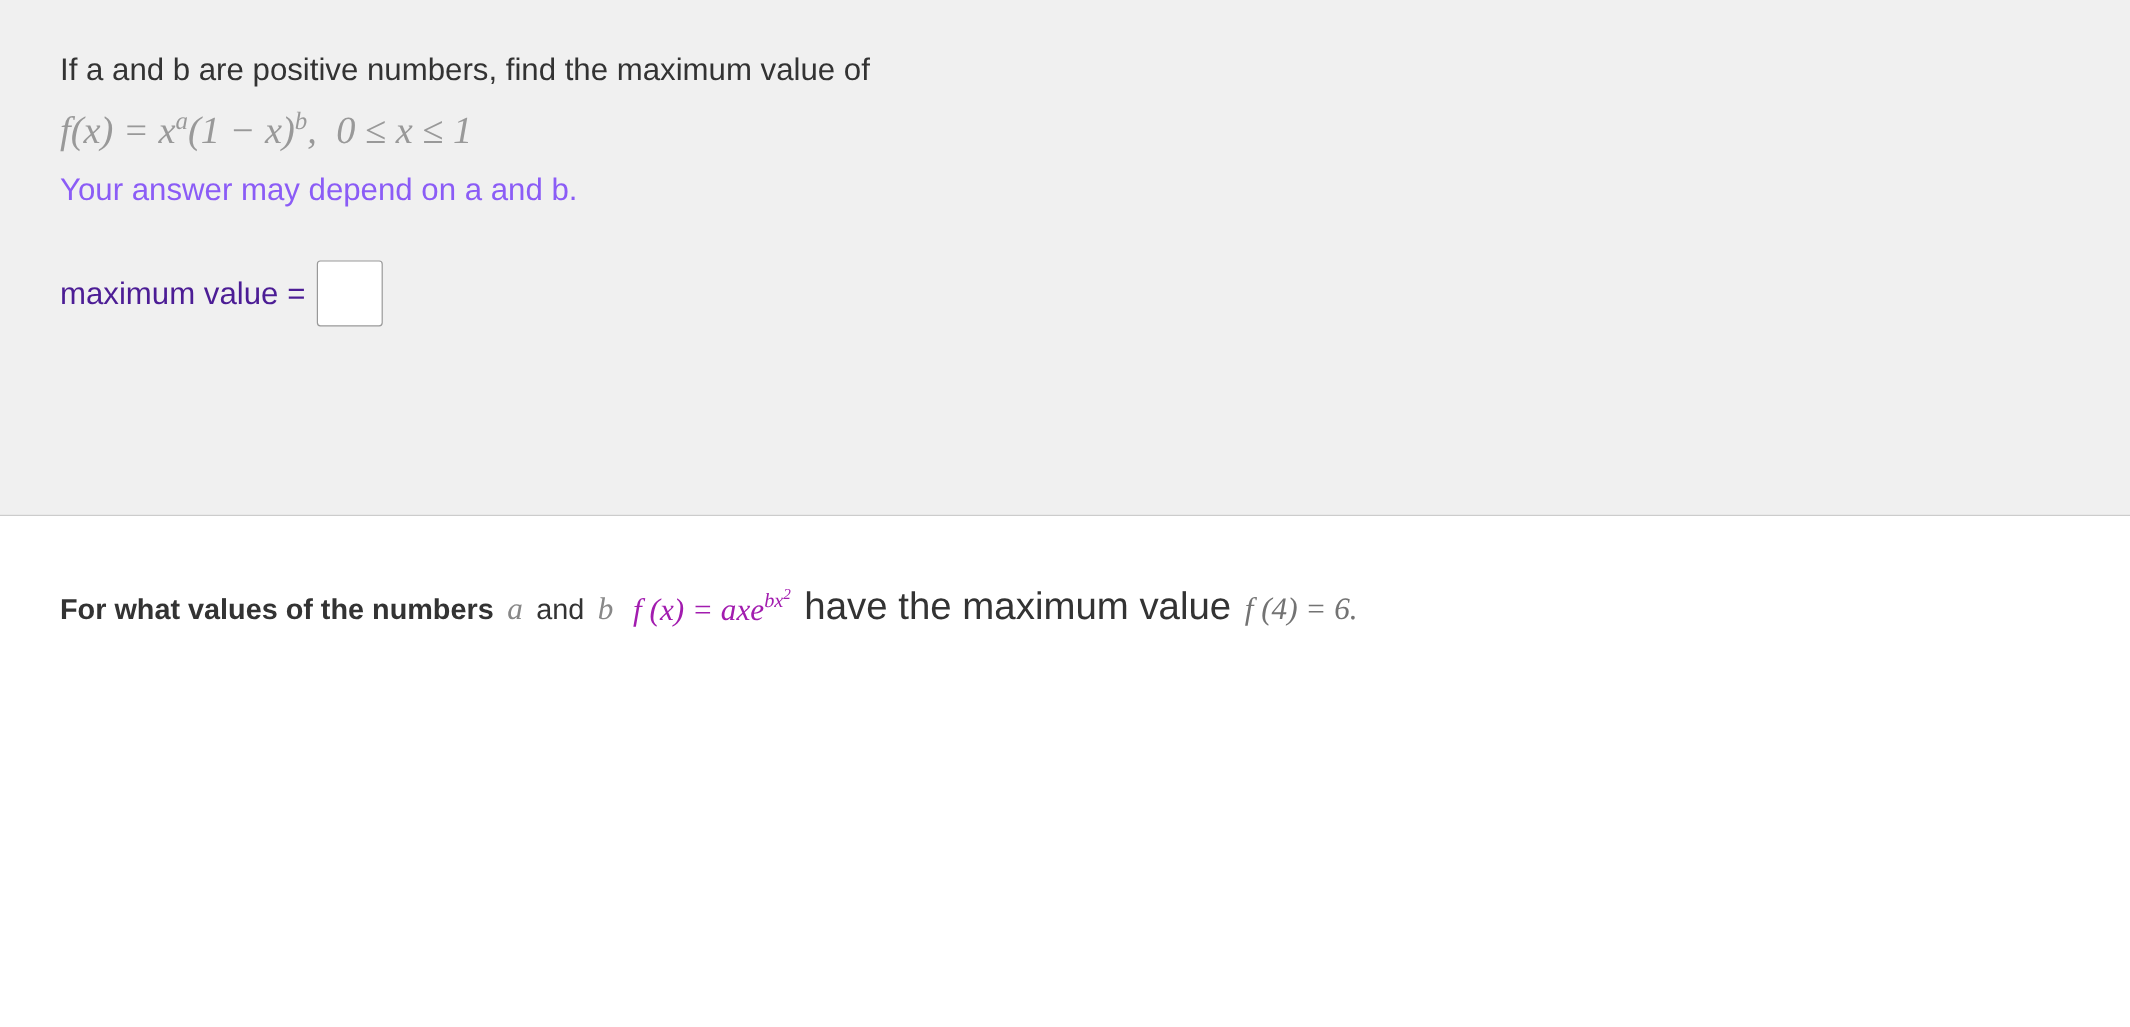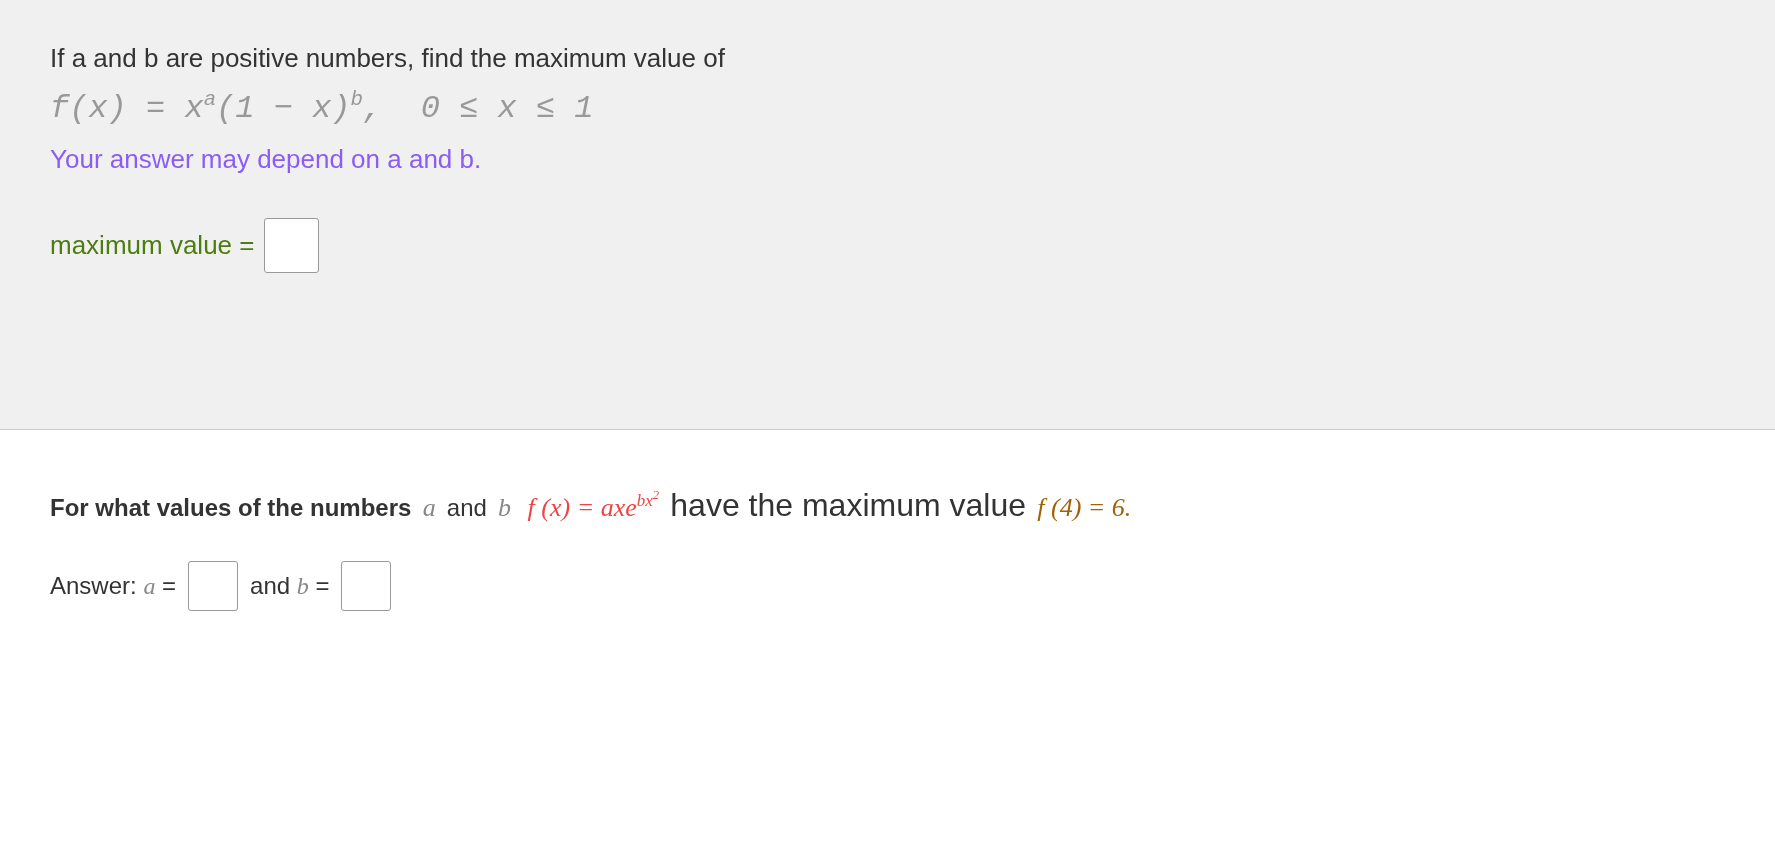--- a/index.html
+++ b/index.html
@@ -50,21 +50,21 @@
 
     .answer-row {
       display: flex;
       align-items: center;
       gap: 10px;
       margin-top: 20px;
     }
 
     .answer-label {
       font-size: 26px;
-      color: #4d7c0f;
+      color: #4c1d95;
     }
 
     .answer-input {
       width: 55px;
       height: 55px;
       border: 1.5px solid #999;
       background: white;
       border-radius: 3px;
     }
 
@@ -113,21 +113,21 @@
 </head>
 <body>
 
 <div class="top-section">
   <div class="problem-text-line1">
     <span>If a and b are positive numbers, find the maximum value of</span>
   </div>
 
   <div class="problem-formula-line">
     
-    <span style="font-family: Liberation Mono, monospace; font-style: italic; color: #999; font-size: 32px;">
+    <span style="font-family: Liberation Serif, serif; font-style: italic; color: #999; font-size: 32px;">
       <i>f</i>(<i>x</i>) = <i>x</i><sup style="font-size:0.65em; vertical-align: super;"><i>a</i></sup>(1 − <i>x</i>)<sup style="font-size:0.65em; vertical-align: super;"><i>b</i></sup>,&nbsp; 0 ≤ <i>x</i> ≤ 1
     </span>
   </div>
 
   <div class="problem-note-line">
     <span>Your answer may depend on a and b.</span>
   </div>
 
   <div class="answer-row">
     <span class="answer-label">maximum value =</span>
@@ -135,28 +135,22 @@
   </div>
 </div>
 
 <div class="bottom-section">
   <div class="problem2-line">
     <span style="font-size:24px; color:#333;font-weight:bold;">For what values of the numbers</span>
     <span style="font-style:italic; font-family: Georgia, serif; font-size: 26px; color: #888;"> <i>a</i> </span>
     <span style="font-size:24px; color:#333;">and</span>
     <span style="font-style:italic; font-family: Georgia, serif; font-size: 26px; color: #888;"> <i>b</i> </span>
 
-    <span style="font-style:italic; font-family: Georgia, serif; font-size: 26px; color: #ef4444;">
+    <span style="font-style:italic; font-family: Georgia, serif; font-size: 26px; color: #a21caf;">
        <i>f</i> (<i>x</i>) = <i>axe</i><sup style="font-family: Georgia, serif; font-style: italic; font-size: 0.65em;"><i>bx</i><sup style="font-size:0.75em;">2</sup></sup> 
     </span>
     <span style="font-size:32px; color:#333;">have the maximum value</span>
-    <span style="font-style:italic; font-family: Georgia, serif; font-size: 26px; color: #a16207;">
+    <span style="font-style:italic; font-family: Georgia, serif; font-size: 26px; color: #737373;">
        <i>f</i> (4) = 6.
     </span>
   </div>
 
-  <div class="answer-row2">
-    <span class="answer-label2">Answer:&nbsp;<i style="font-family: Georgia, serif; color:#888;">a</i> =</span>
-    <input type="text" class="answer-input2" value="" style="">
-    <span class="answer-label2">and&nbsp;<i style="font-family: Georgia, serif; color:#888;">b</i> =</span>
-    <input type="text" class="answer-input2" value="" style="">
-  </div>
 </div>
 
 </body></html>

